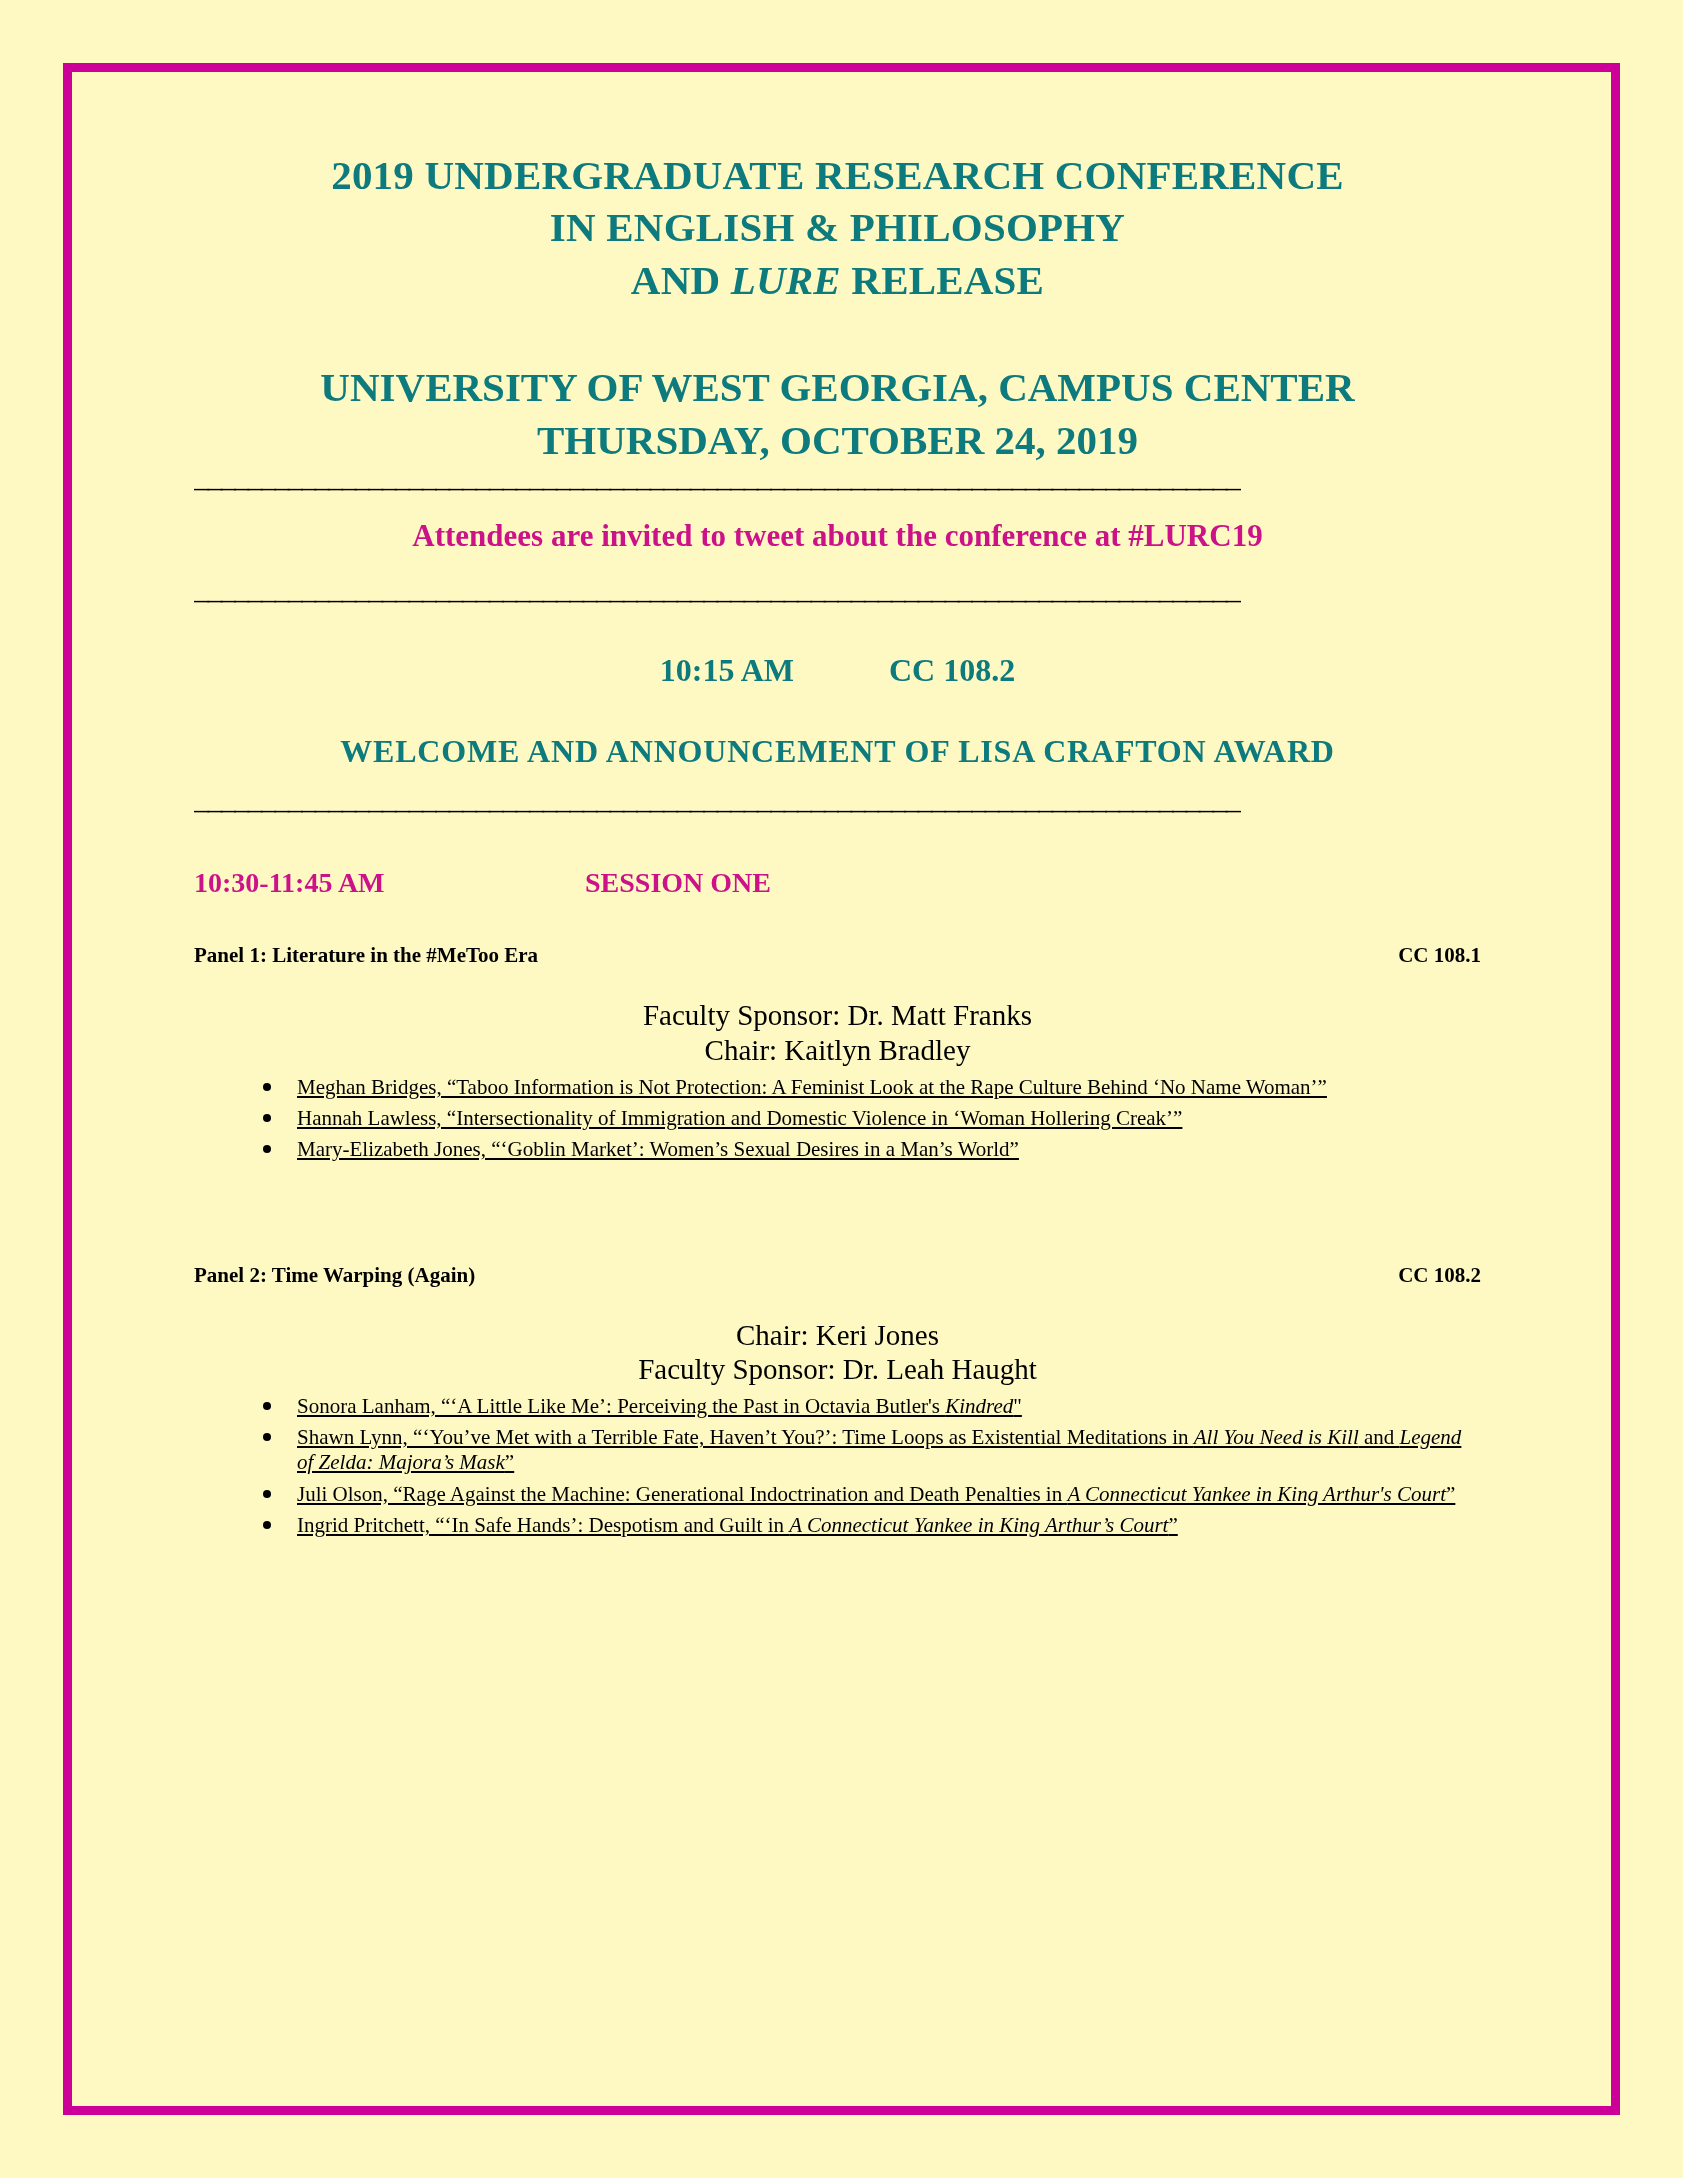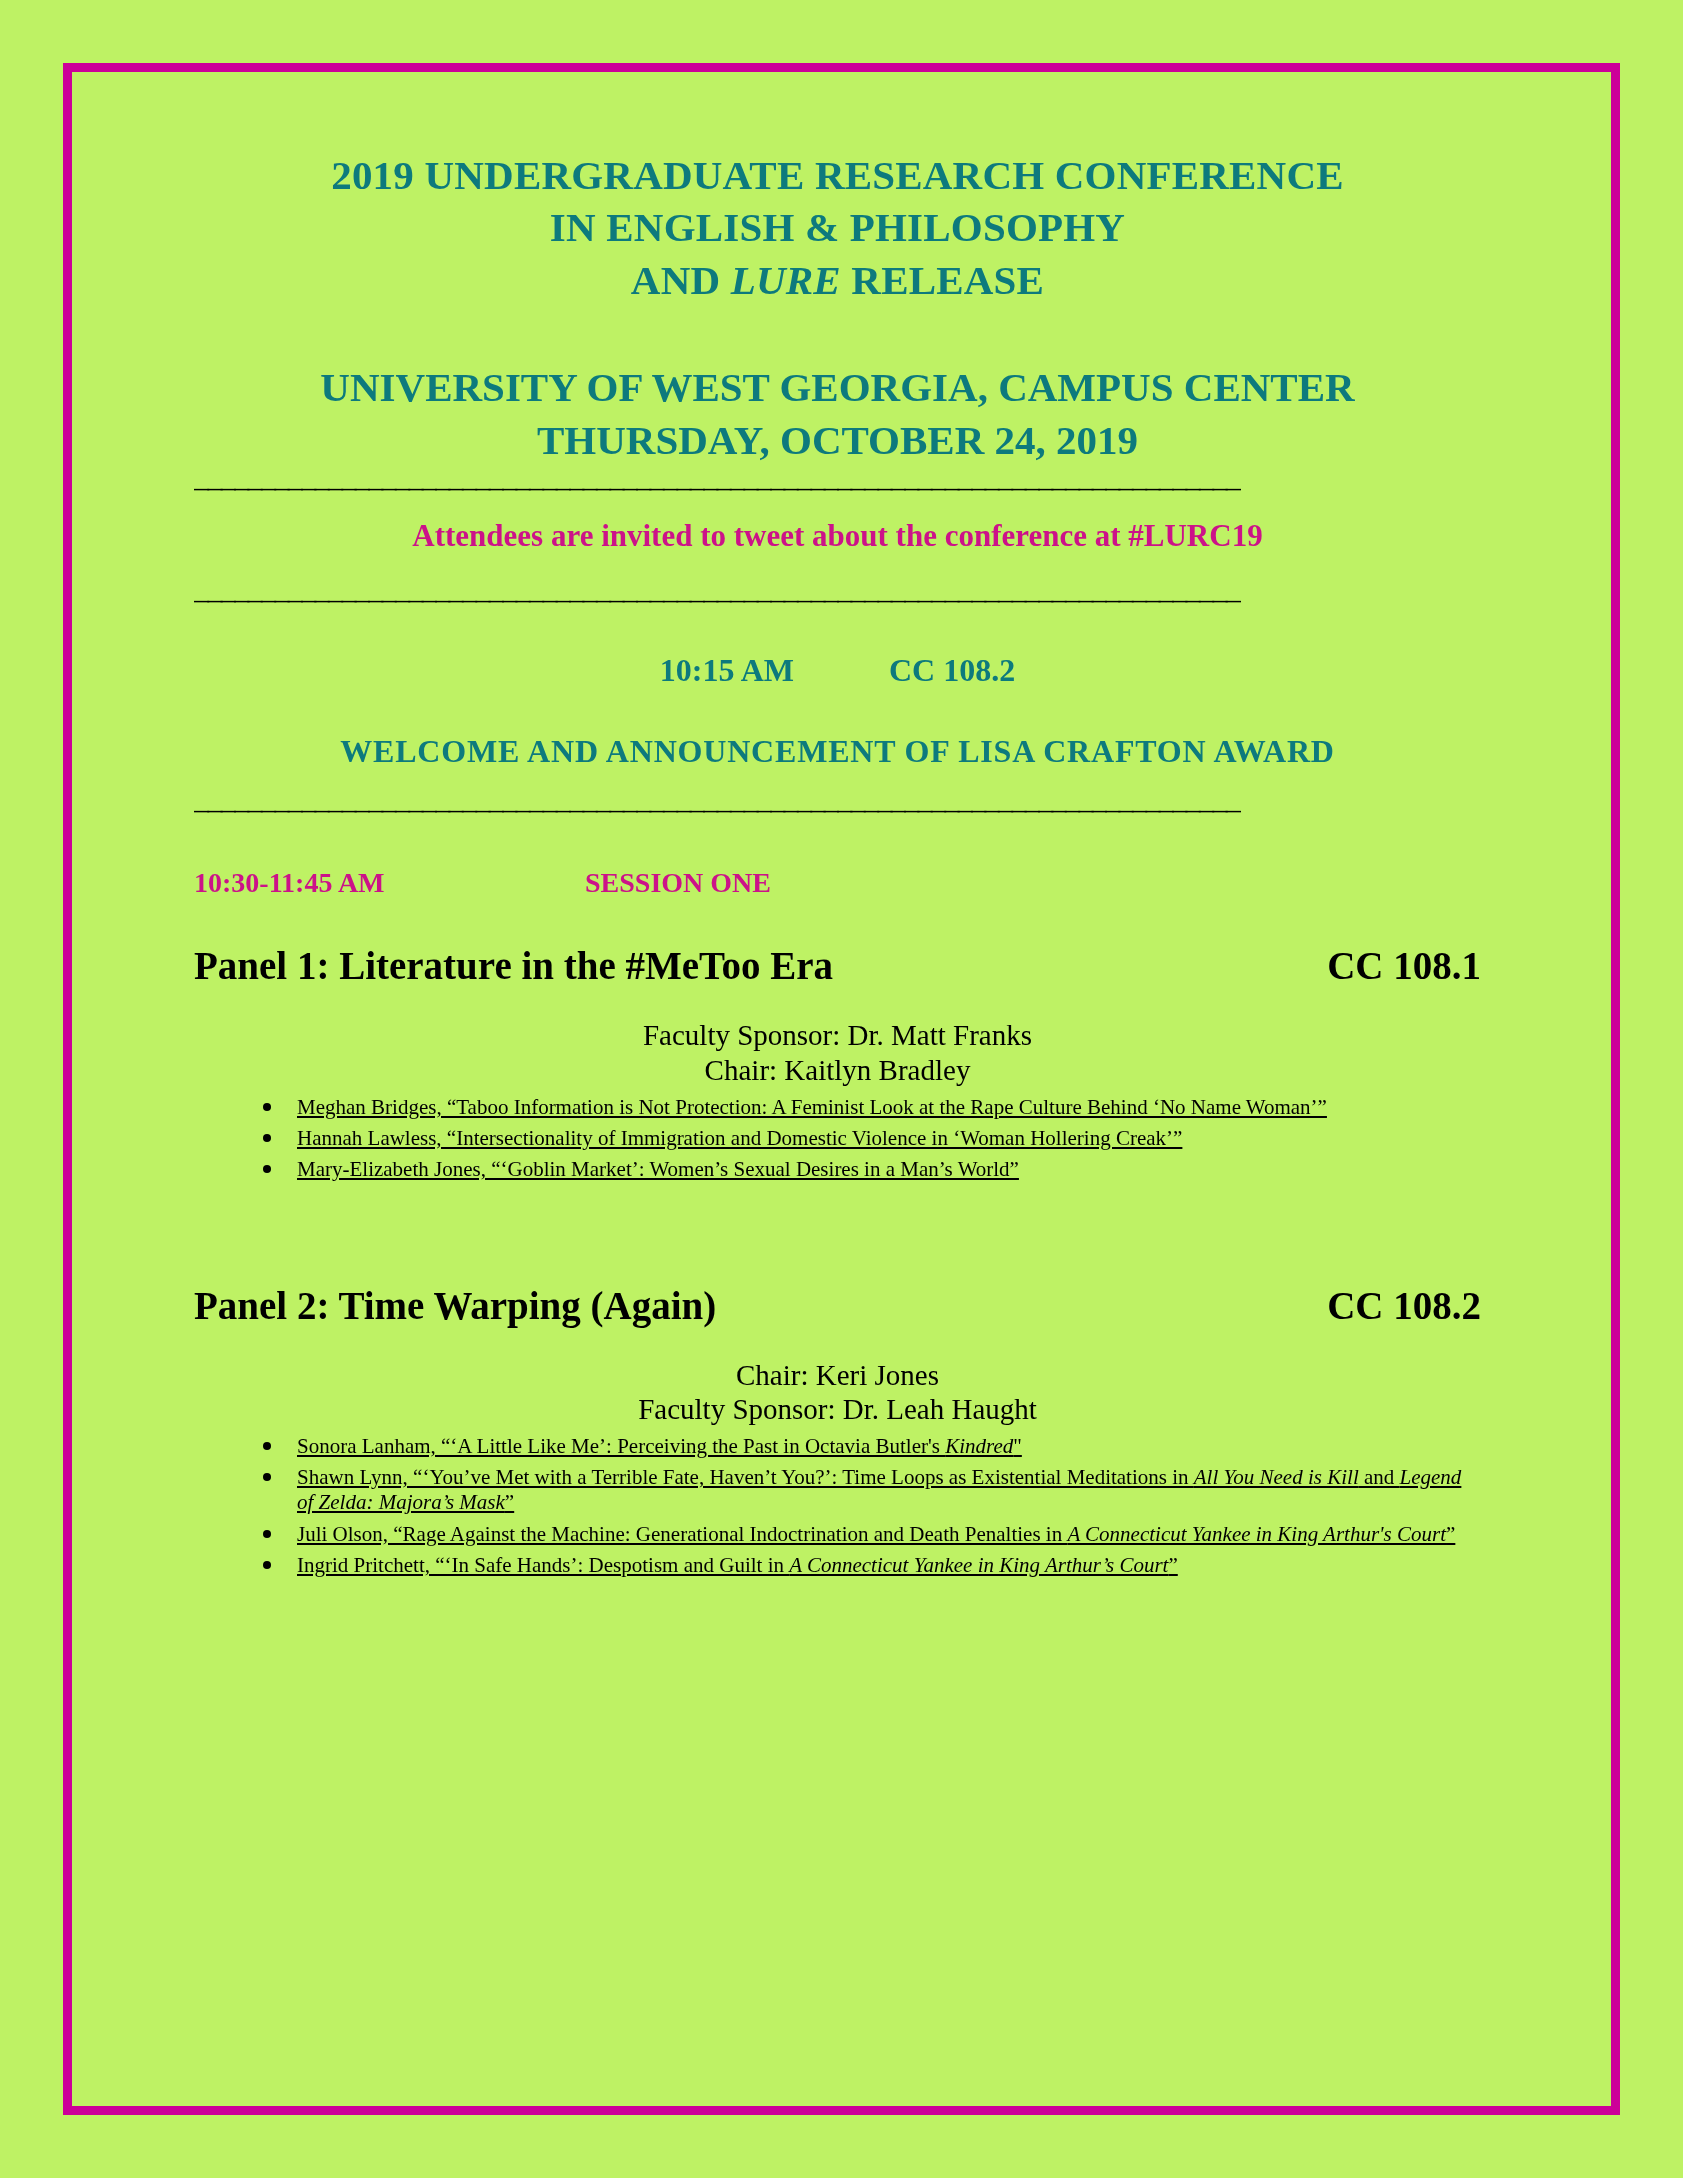--- a/index.html
+++ b/index.html
@@ -6,21 +6,21 @@
   html, body {
     margin: 0;
     padding: 0;
     background: #ffffff;
   }
 
   .page {
     position: relative;
     width: 1683px;
     height: 2178px;
-    background: #bef264;
+    background: #fef9c3;
     box-sizing: border-box;
     font-family: "Liberation Serif", "DejaVu Serif", serif;
     overflow: hidden;
   }
 
   
   .frame {
     position: absolute;
     left: 63px;
     top: 63px;
@@ -111,21 +111,21 @@
   .session-time { width: 391px; }
   .session-name { }
 
   .panel { padding-top: 44px; }
 
   .panel-head {
     display: flex;
     justify-content: space-between;
     align-items: center;
     font-weight: bold;
-    font-size: 39px;
+    font-size: 21px;
     color: #000000;
   }
 
   .panel-meta {
     font-size: 29px;
     color: #000000;
     line-height: 1.20;
     padding-top: 30px;
     text-align: center;
   }

